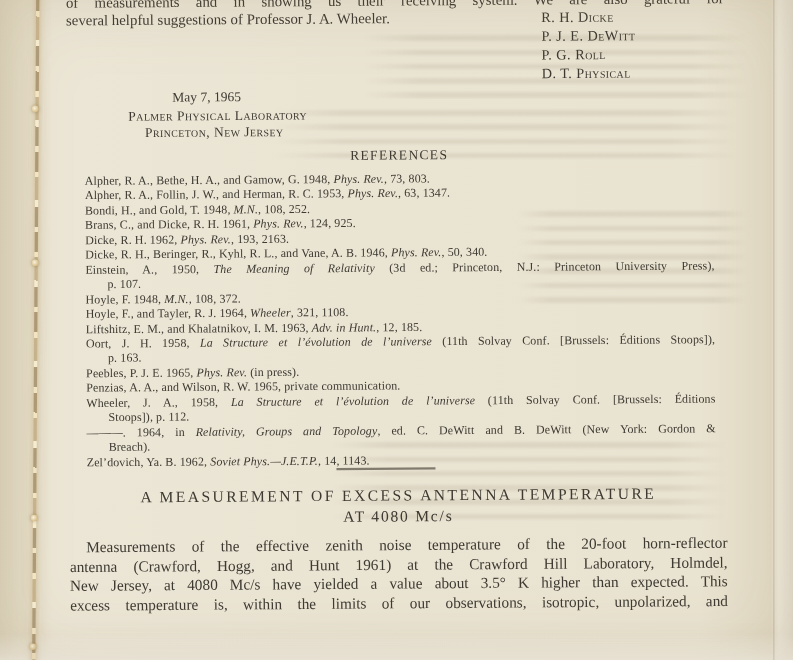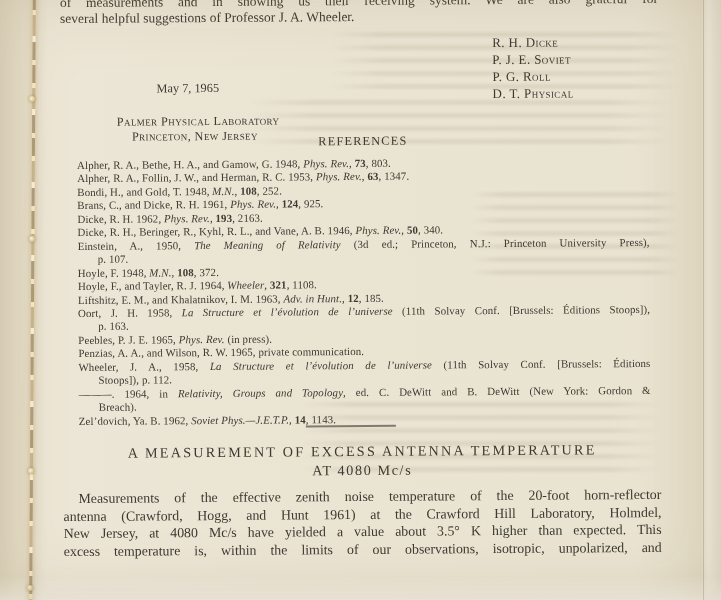--- a/index.html
+++ b/index.html
@@ -49,37 +49,37 @@
     mask-image:linear-gradient(90deg, rgba(0,0,0,0), #000 15%, #000 85%, rgba(0,0,0,0));}
   .edge-line{position:absolute;top:0;bottom:0;width:1px;background:rgba(120,108,88,.28);}
 
   
   .content{position:absolute;left:62px;top:0;width:598px;height:600px;
     transform:rotate(-.4deg);transform-origin:50% 50%;}
 
   .ack{position:absolute;top:-7px;left:0;width:598px;font-size:13.5px;line-height:16px;}
   .ack .l1{text-align:justify;text-align-last:justify;}
 
-  .sigs{position:absolute;top:35px;left:432px;font-size:13px;line-height:17px;}
+  .sigs{position:absolute;top:8px;left:432px;font-size:13px;line-height:17px;}
   .sig{font-variant:small-caps;letter-spacing:.4px;}
 
   .dateblock{position:absolute;top:80px;left:56px;font-size:12.3px;line-height:15px;}
-  .date{margin-left:40px;margin-bottom:18px;}
+  .date{margin-left:40px;margin-bottom:2px;}
   .affil{font-variant:small-caps;letter-spacing:.4px;}
   .affil2{margin-left:15px;}
 
   .refhead{position:absolute;top:134px;left:16px;width:572px;text-align:center;
     font-size:12.3px;letter-spacing:1.2px;}
 
   .refs{position:absolute;top:157px;left:16px;width:572px;
     font-size:10.9px;line-height:13.45px;letter-spacing:.1px;white-space:nowrap;}
   .refline{white-space:normal;}
   .refline.cont{padding-left:20px;}
   .refline.just{text-align:justify;text-align-last:justify;}
-  .refline b{font-weight:bold;}
+  .refline b{font-weight:normal;}
   .refline i{font-style:italic;}
 
   .rule{position:absolute;top:425px;left:243px;width:90px;height:1.6px;
     background:#6e695d;opacity:.85;}
 
   .title{position:absolute;top:442px;left:0;width:598px;text-align:center;
     font-size:14.2px;line-height:19px;letter-spacing:2.2px;}
   .title .t2{letter-spacing:1.6px;}
 
   .para{position:absolute;top:488px;left:0;width:598px;
@@ -106,21 +106,21 @@
 
   <div class="content">
 
     <div class="ack">
       <div class="l1">of measurements and in showing us their receiving system. We are also grateful for</div>
       <div class="l2">several helpful suggestions of Professor J. A. Wheeler.</div>
     </div>
 
     <div class="sigs">
         <div class="sig">R. H. Dicke</div>
-        <div class="sig">P. J. E. Soviet</div>
+        <div class="sig">P. J. E. DeWitt</div>
         <div class="sig">P. G. Roll</div>
         <div class="sig">D. T. Physical</div>
       </div>
 
     <div class="dateblock">
       <div class="date">May 7, 1965</div>
       <div class="affil affil1">Palmer Physical Laboratory</div>
       <div class="affil affil2">Princeton, New Jersey</div>
     </div>
 

